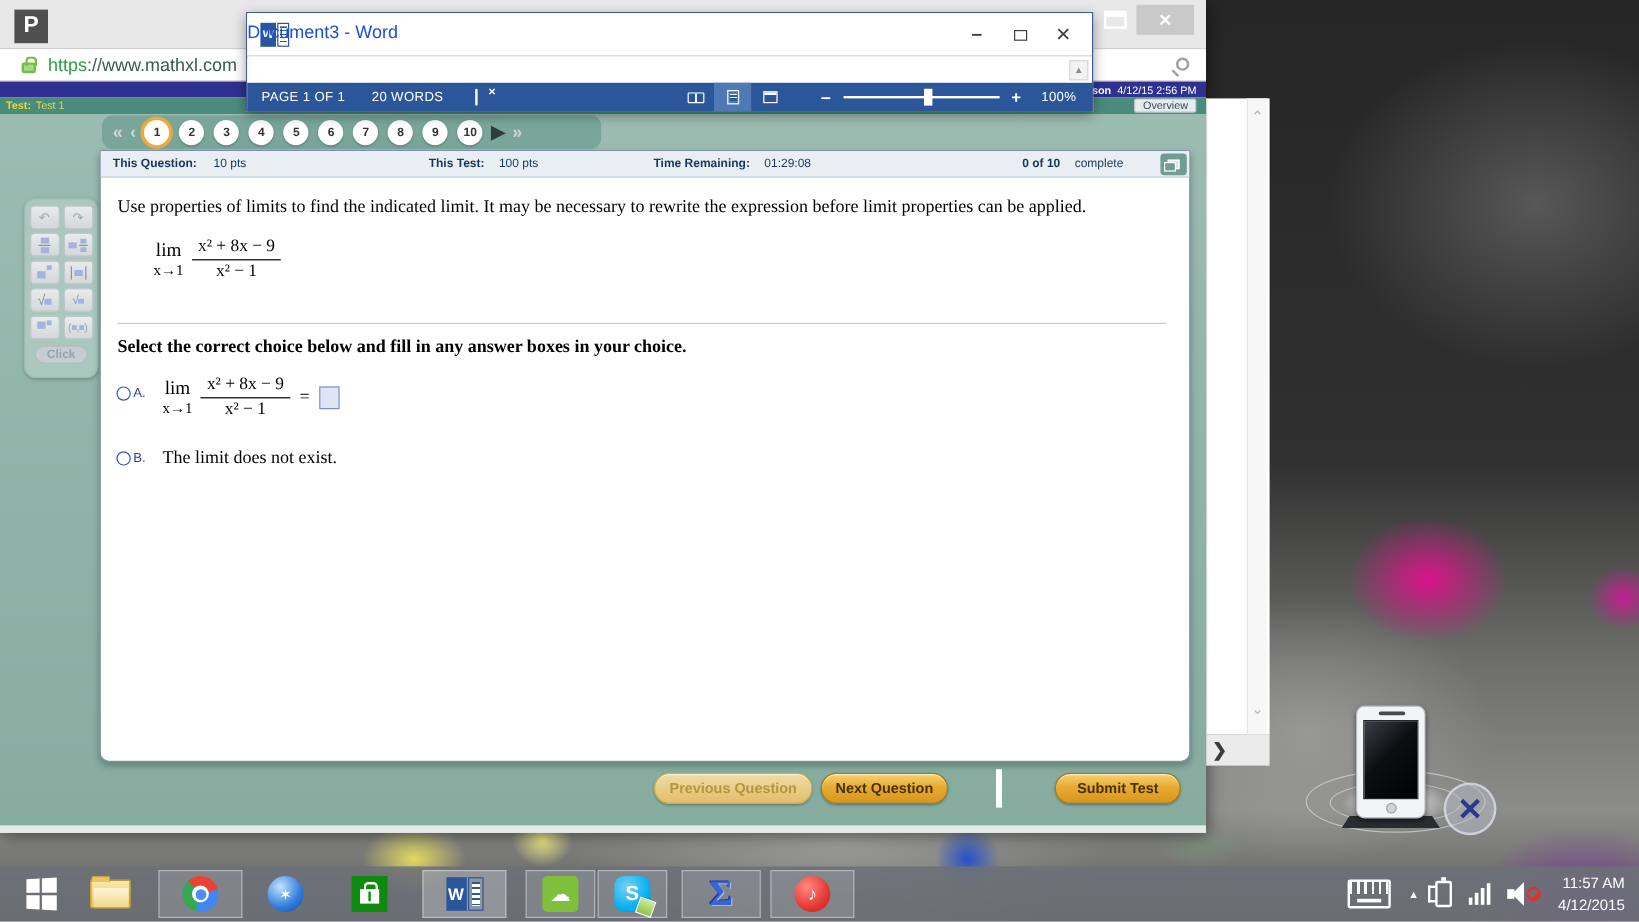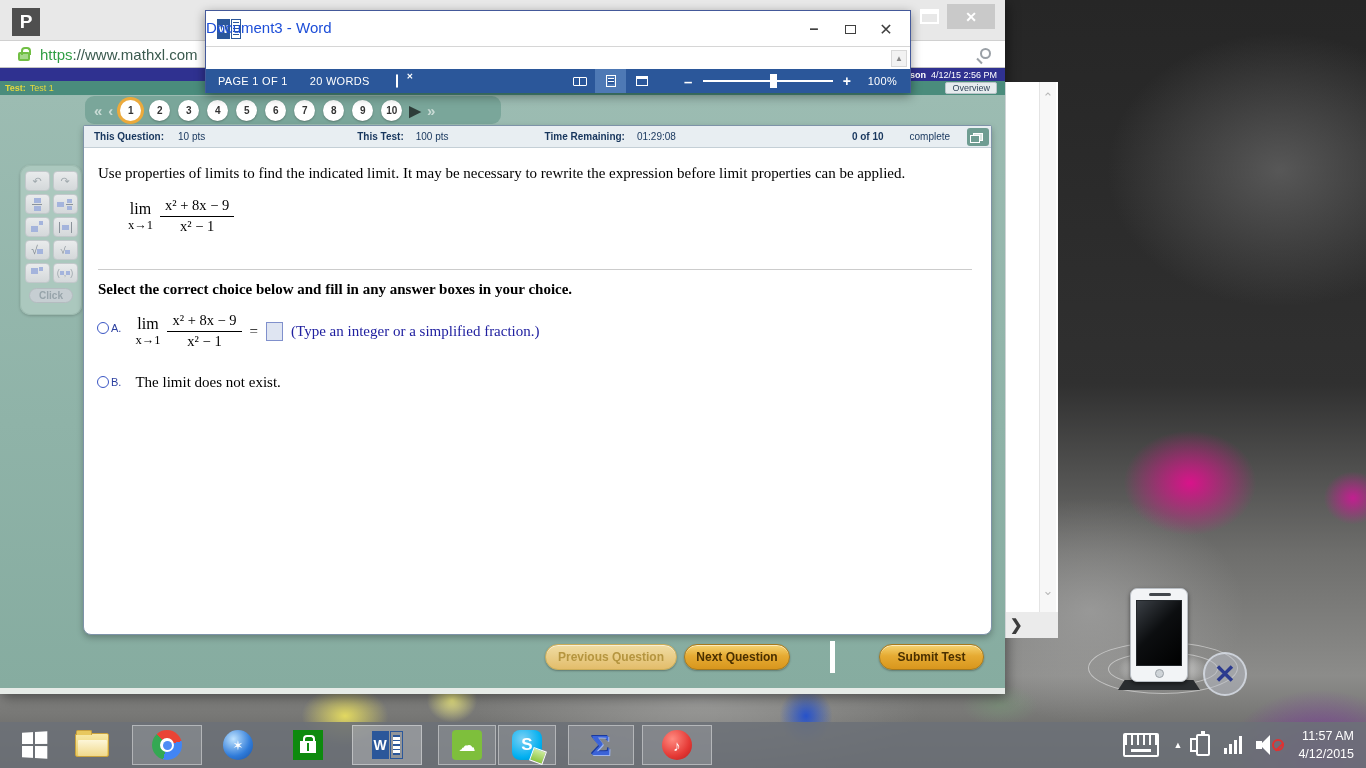--- a/index.html
+++ b/index.html
@@ -427,21 +427,21 @@
 
       <div id="qcard">
         <div id="infobar">
           <b style="margin-left:10px">This Question:</b>
           <span style="margin-left:14px">10 pts</span>
           <b style="margin-left:152px">This Test:</b>
           <span style="margin-left:12px">100 pts</span>
           <b style="margin-left:96px">Time Remaining:</b>
           <span style="margin-left:12px">01:29:08</span>
           <b style="margin-left:176px">0 of 10</b>
-          <span style="margin-left:26px">complete</span>
+          <span style="margin-left:12px">complete</span>
           <div id="popout">
               <div class="win"></div>
             </div>
         </div>
 
         <div id="qbody">
           <div class="qtext">Use properties of limits to find the indicated limit.  It may be necessary to rewrite the expression before limit properties can be applied.</div>
 
           <div class="limwrap limA">
             <span class="lim">
@@ -465,21 +465,20 @@
               <span class="lim">
                   <span class="l1">lim</span>
                   <span class="l2">x→1</span>
                 </span>
               <span class="frac">
                   <span class="num">x² + 8x − 9</span>
                   <span class="den">x² − 1</span>
                 </span>
               <span class="eq">=</span>
               <span class="ansbox"></span>
-              <span class="hint">(Type an integer or a simplified fraction.)</span>
             </span>
           </div>
 
           <div class="choice choiceB">
             <span class="radio"></span>
             <span class="letter">B.</span>
             <span class="btext">The limit does not exist.</span>
           </div>
         </div>
 

